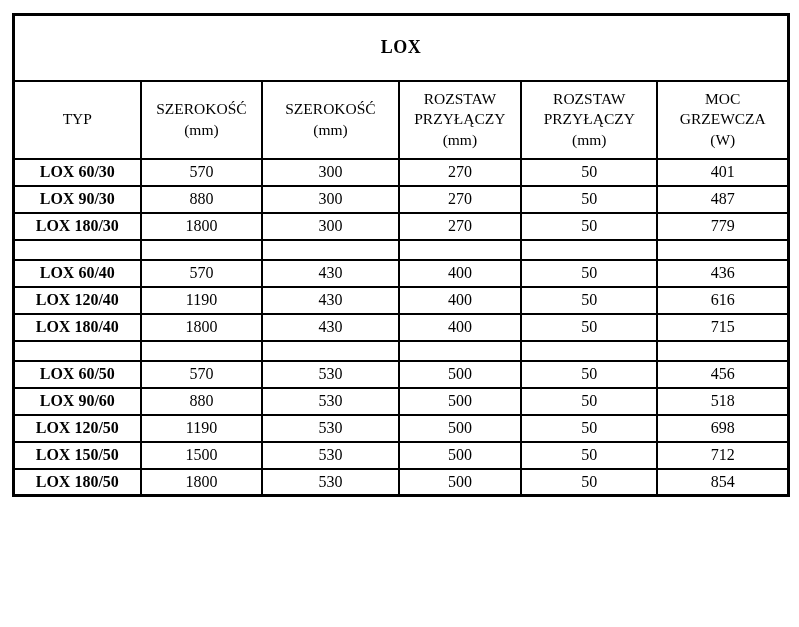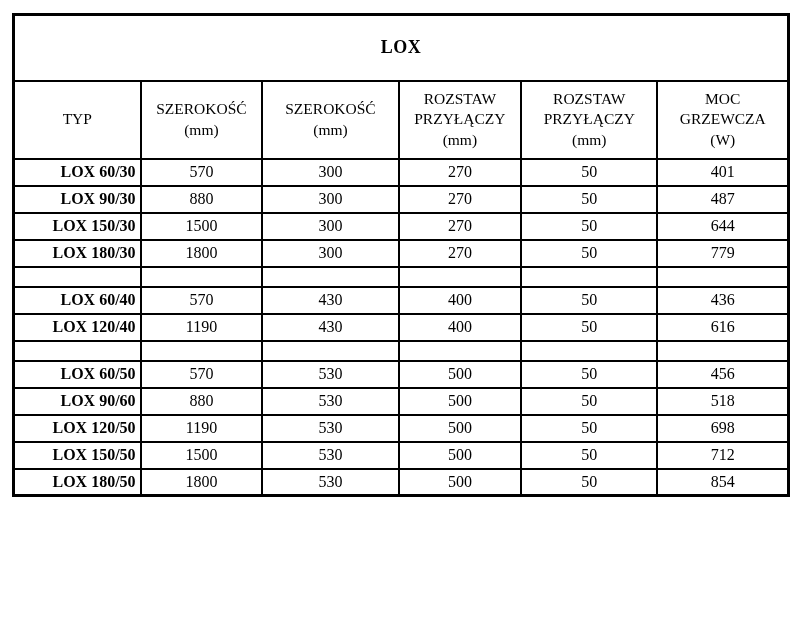--- a/index.html
+++ b/index.html
@@ -40,21 +40,21 @@
     height: 78px;
     text-align: center;
     vertical-align: middle;
     font-weight: normal;
     font-size: 15.5px;
     line-height: 1.3;
     white-space: pre-line;
   }
   tr.data-row { height: 27px; }
   td.type-cell {
-    text-align: right;
+    text-align: center;
     font-weight: bold;
     font-size: 16px;
     vertical-align: middle;
     white-space: nowrap;
   }
   td.num-cell {
     text-align: center;
     font-size: 16px;
     vertical-align: middle;
   }
@@ -106,28 +106,20 @@
         </tr>
         <tr class="data-row">
           <td class="type-cell">LOX 90/30</td>
           <td class="num-cell">880</td>
           <td class="num-cell">300</td>
           <td class="num-cell">270</td>
           <td class="num-cell">50</td>
           <td class="num-cell">487</td>
         </tr>
         <tr class="data-row">
-          <td class="type-cell">LOX 150/30</td>
-          <td class="num-cell">1500</td>
-          <td class="num-cell">300</td>
-          <td class="num-cell">270</td>
-          <td class="num-cell">50</td>
-          <td class="num-cell">644</td>
-        </tr>
-        <tr class="data-row">
           <td class="type-cell">LOX 180/30</td>
           <td class="num-cell">1800</td>
           <td class="num-cell">300</td>
           <td class="num-cell">270</td>
           <td class="num-cell">50</td>
           <td class="num-cell">779</td>
         </tr>
         <tr class="sep-row">
           <td></td>
           <td></td>
@@ -144,20 +136,28 @@
           <td class="num-cell">50</td>
           <td class="num-cell">436</td>
         </tr>
         <tr class="data-row">
           <td class="type-cell">LOX 120/40</td>
           <td class="num-cell">1190</td>
           <td class="num-cell">430</td>
           <td class="num-cell">400</td>
           <td class="num-cell">50</td>
           <td class="num-cell">616</td>
+        </tr>
+        <tr class="data-row">
+          <td class="type-cell">LOX 180/40</td>
+          <td class="num-cell">1800</td>
+          <td class="num-cell">430</td>
+          <td class="num-cell">400</td>
+          <td class="num-cell">50</td>
+          <td class="num-cell">715</td>
         </tr>
         <tr class="sep-row">
           <td></td>
           <td></td>
           <td></td>
           <td></td>
           <td></td>
           <td></td>
         </tr>
         <tr class="data-row">

